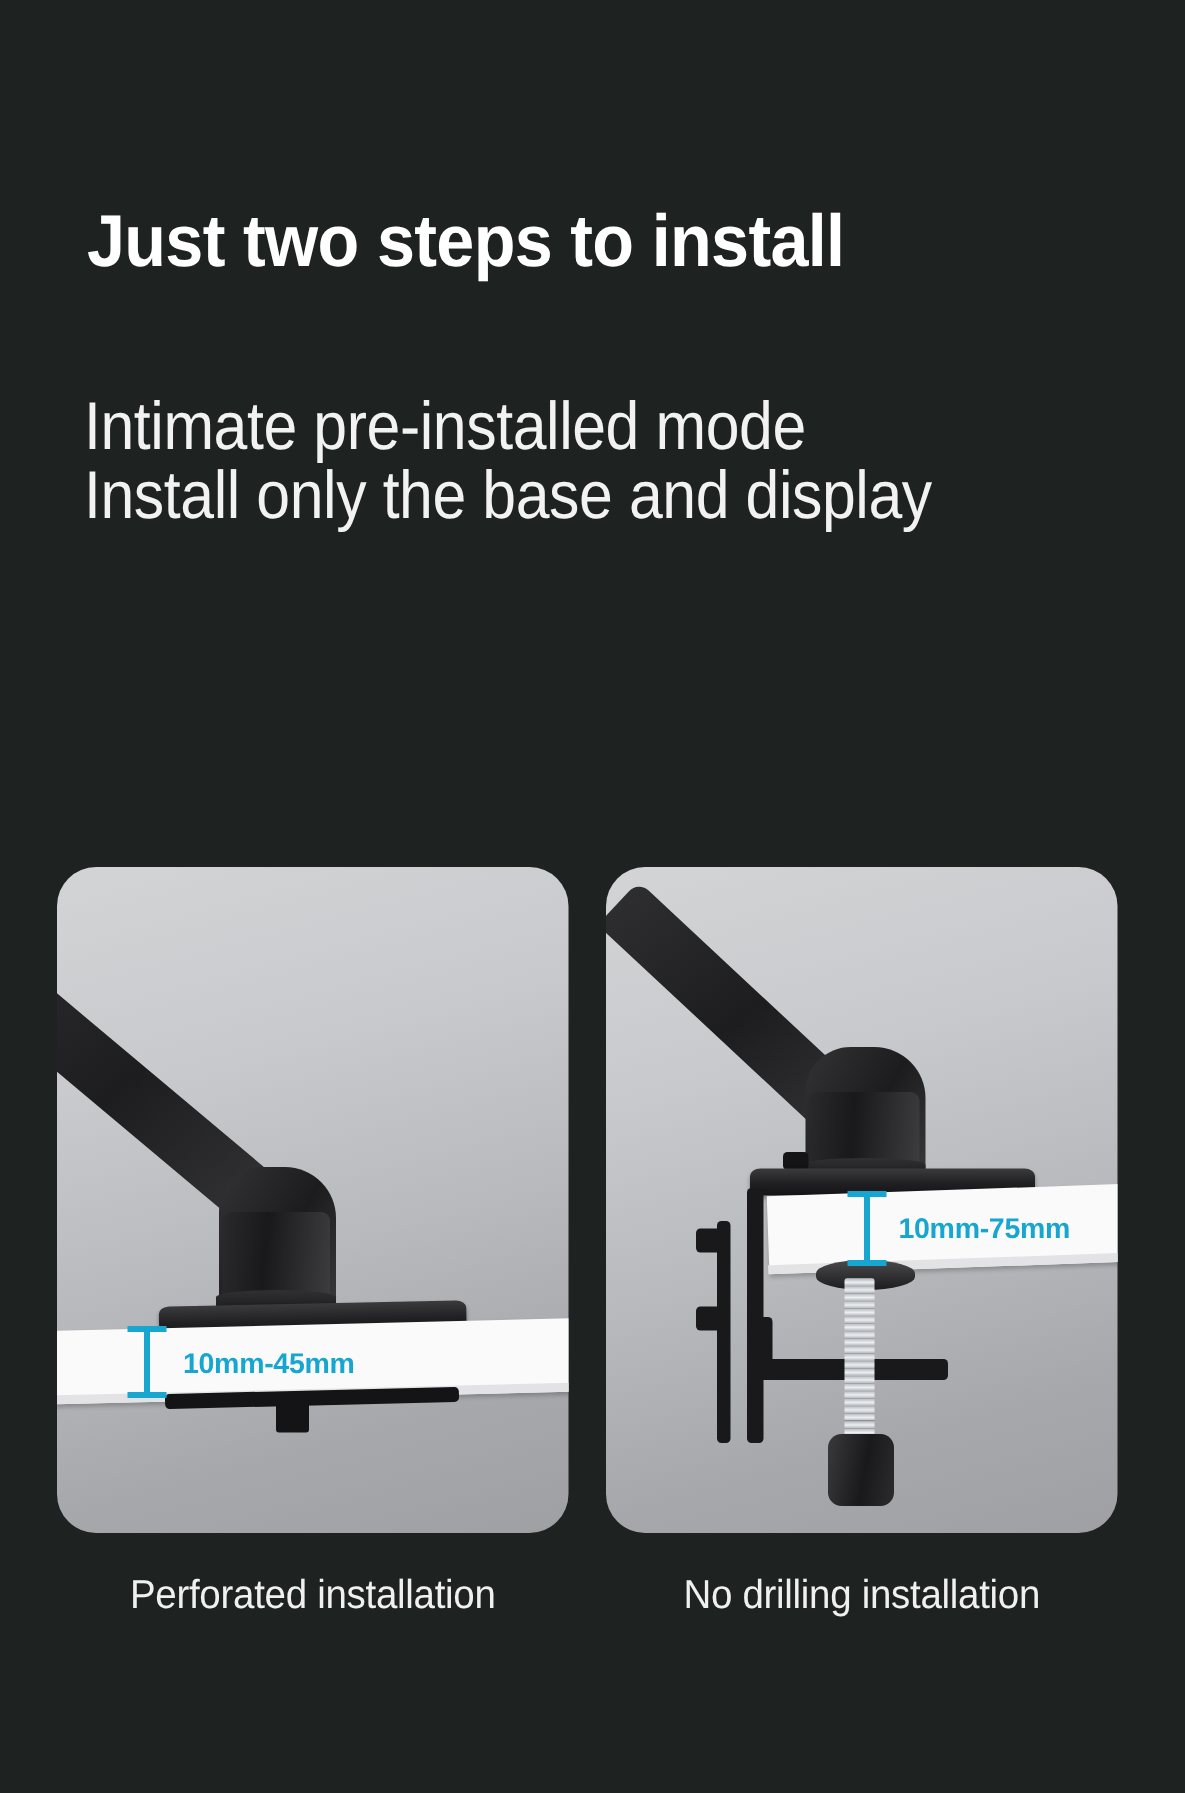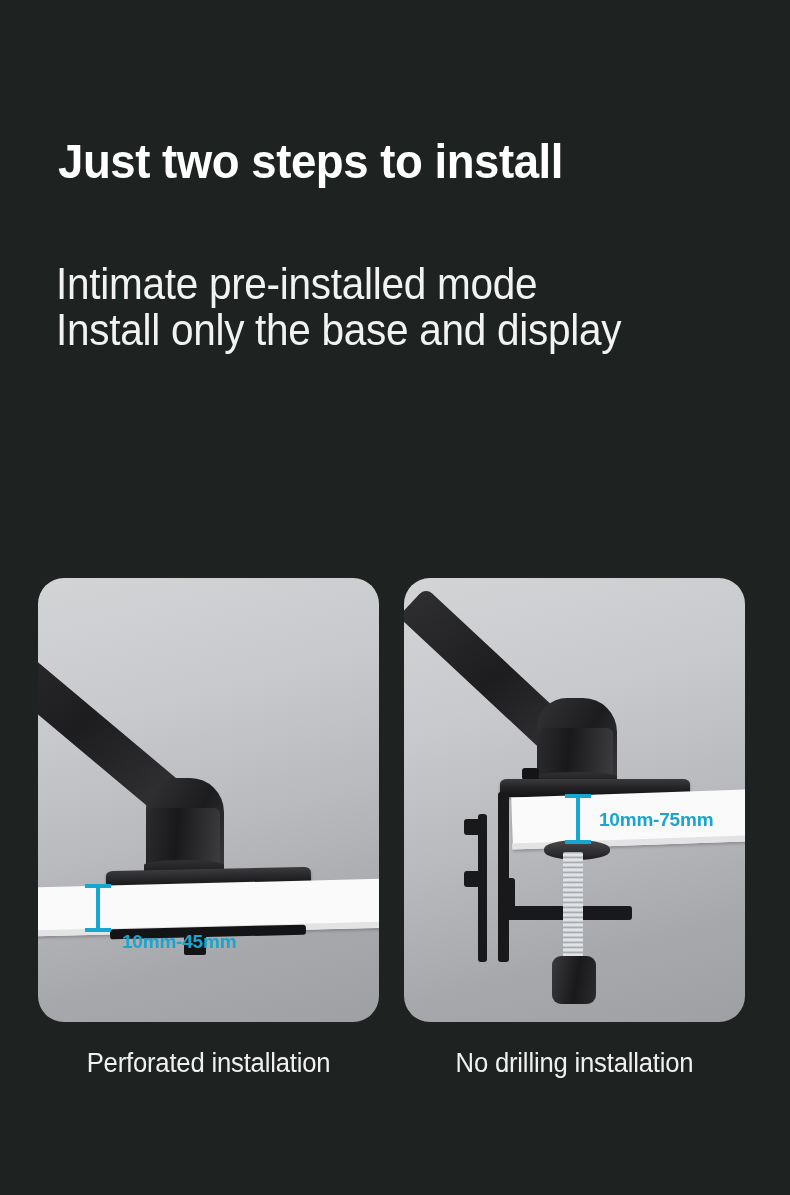--- a/index.html
+++ b/index.html
@@ -153,21 +153,21 @@
 
     <div class="under-plate" style="left:72px; top:349px; width:196px; height:10px;
                 transform:rotate(-1.4deg);"></div>
     <div class="bolt" style="left:146px; top:357px; width:22px; height:20px;"></div>
 
     <div class="dim" style="left:47px; top:306px; width:26px; height:48px;">
       <div class="dim-cap top"></div>
       <div class="dim-line"></div>
       <div class="dim-cap bot"></div>
     </div>
-    <div class="dim-label" style="left:84px; top:321px;margin-top:32px;">10mm-45mm</div>
+    <div class="dim-label" style="left:84px; top:321px;">10mm-45mm</div>
   </div>
 </div>
 
 <div class="panel right">
   <div class="panel-inner">
 
     <div class="arm-bar" style="left:8px; top:4px; width:250px; height:40px;
                 transform:rotate(43deg); transform-origin:left center;"></div>
 
     <div class="arm-elbow" style="left:133px; top:120px; width:80px; height:88px;

